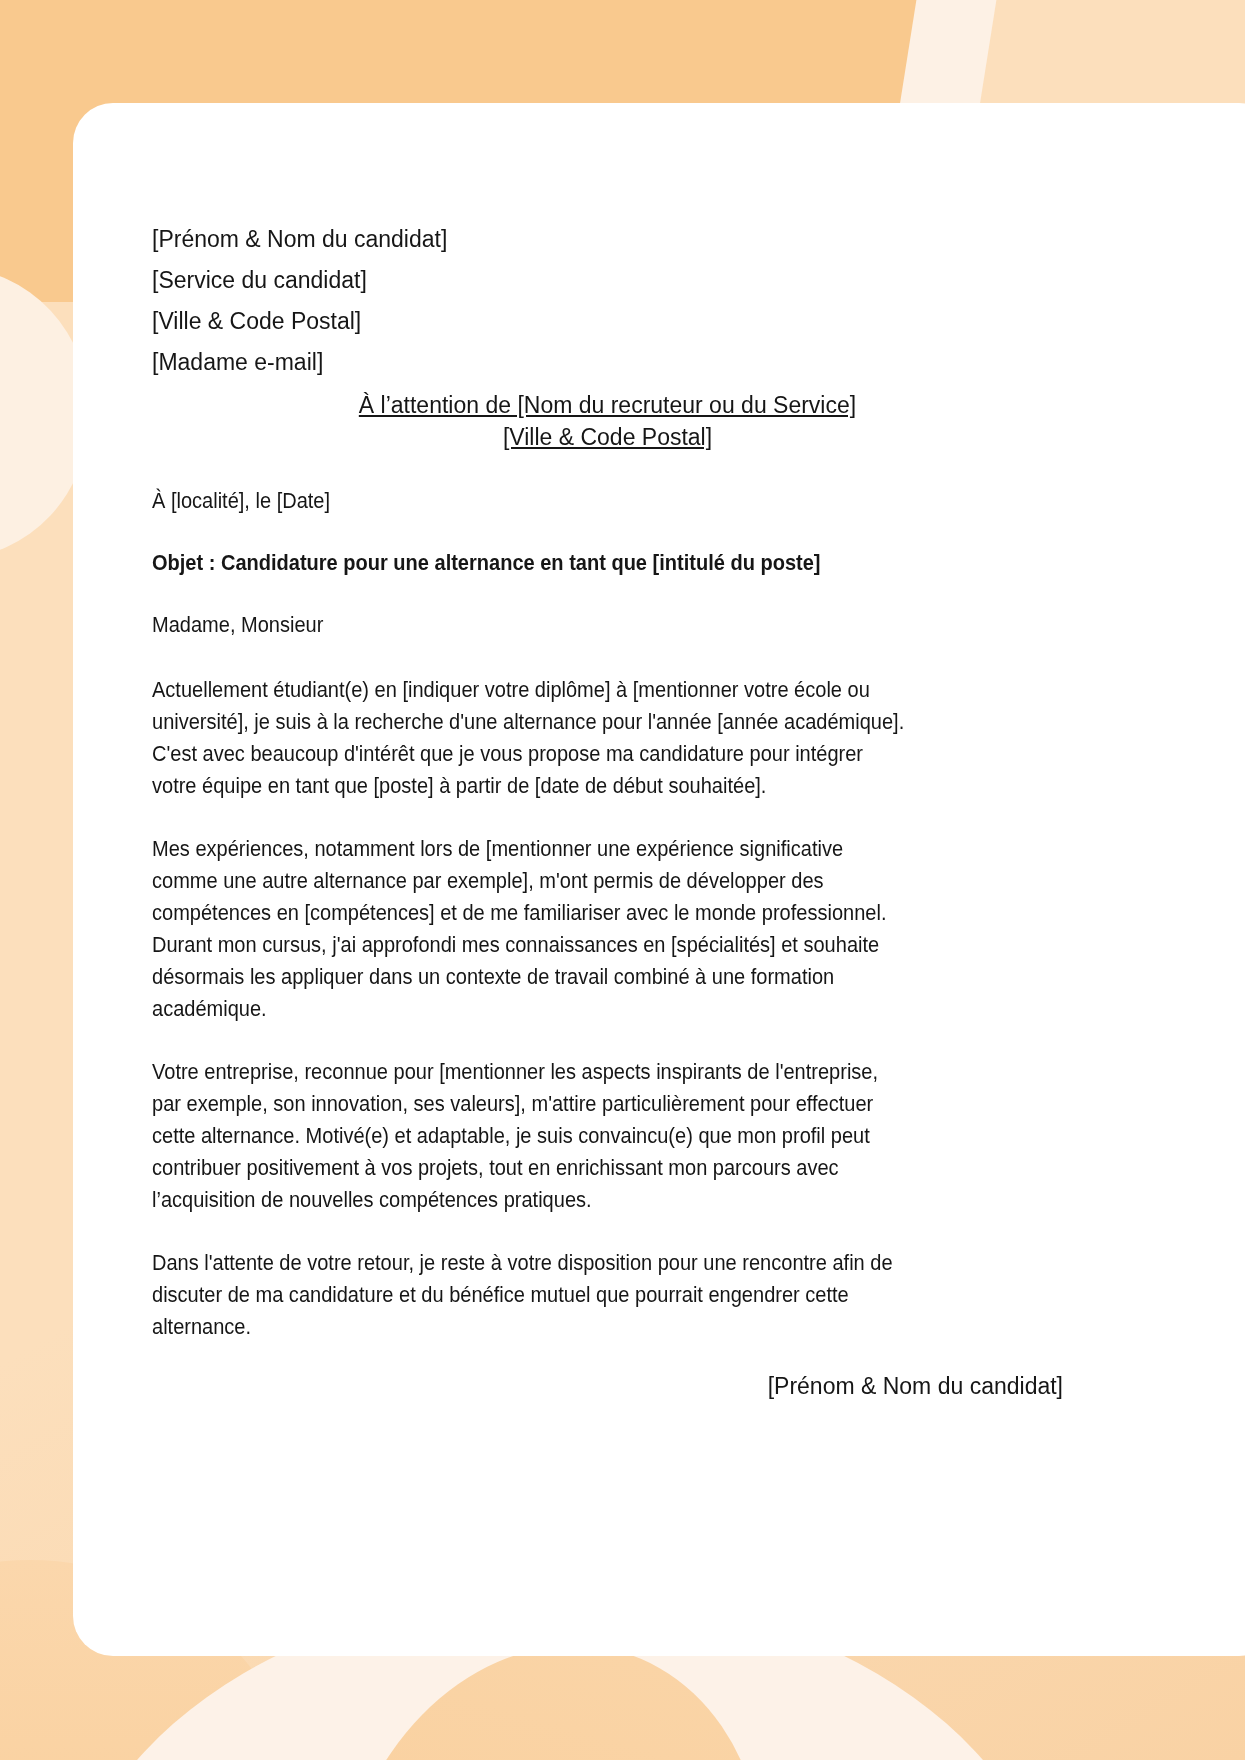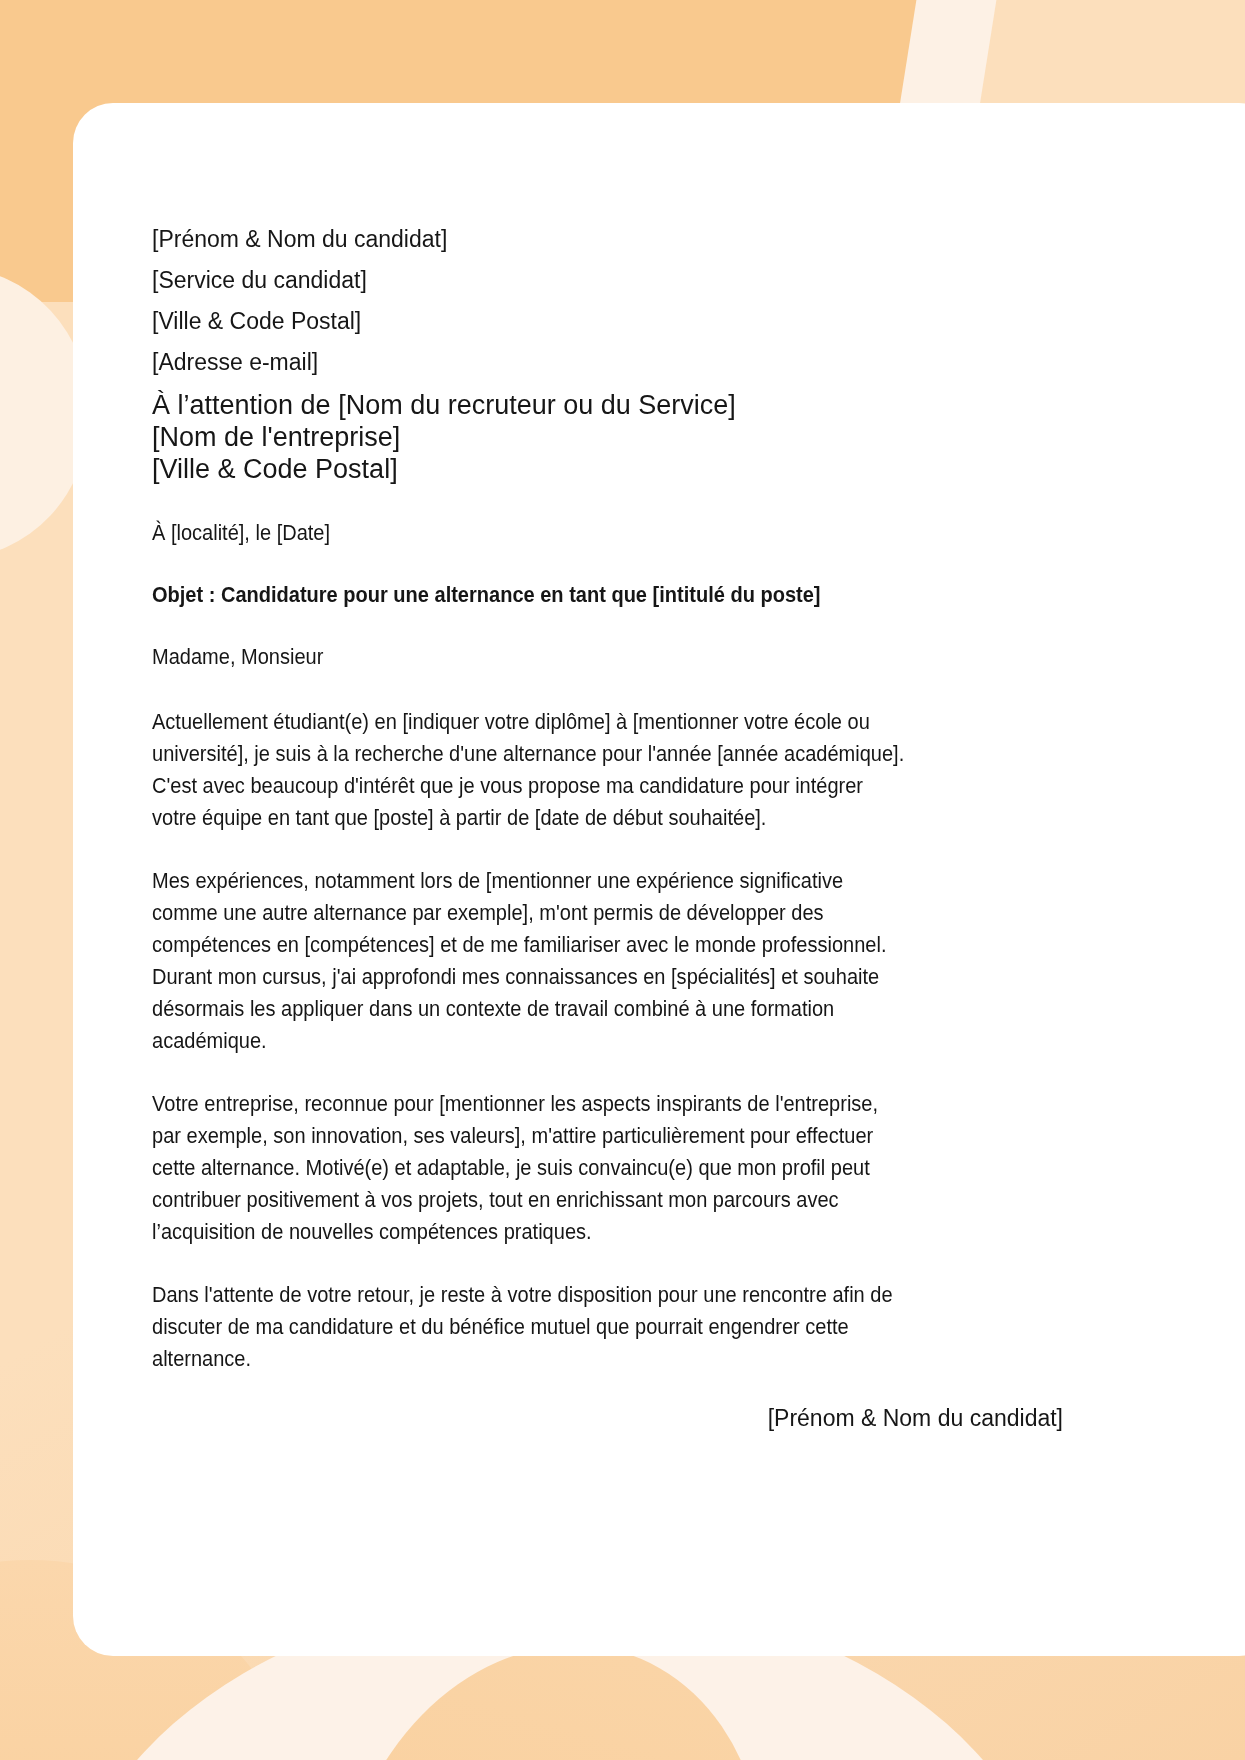--- a/index.html
+++ b/index.html
@@ -21,21 +21,21 @@
   .bg-bottom-left{left:-250px;top:1560px;width:560px;height:560px;border-radius:50%;
     background:linear-gradient(180deg,#FBD7AC,#F8CB93);}
   
   .card{
     position:absolute;left:73px;top:103px;width:1206px;height:1553px;
     background:#FFFFFF;border-radius:40px;
     box-sizing:border-box;padding:116px 216px 0 79px;
     color:#161616;
   }
   .sender{font-size:23px;line-height:41px;}
-  .recipient{margin-top:6px;font-size:27px;line-height:32px;text-align:left;}
+  .recipient{margin-top:6px;font-size:23px;line-height:32px;text-align:center;text-decoration:underline;}
   .dateline{margin-top:32px;font-size:22px;line-height:32px;}
   .subject{margin-top:30px;font-size:22px;line-height:32px;font-weight:700;}
   .salutation{margin-top:30px;font-size:22px;line-height:32px;}
   .para{font-size:22px;line-height:32px;white-space:pre-line;}
   .p1{margin-top:33px;}
   .pn{margin-top:31px;}
   .narrow{transform:scaleX(0.91);transform-origin:left top;width:880px;}
   .signature{margin-top:27px;font-size:23px;line-height:32px;text-align:right;}
 </style>
 </head>
@@ -49,26 +49,25 @@
 <div class="bg bg-bottom-left"></div>
 <div class="bg bg-bottom-pale"></div>
 <div class="bg bg-bottom-blob"></div>
 
 <div class="card">
 
   <div class="sender">
     <div>[Prénom &amp; Nom du candidat]</div>
     <div>[Service du candidat]</div>
     <div>[Ville &amp; Code Postal]</div>
-    <div>[Adresse e-mail]</div>
+    <div>[Madame e-mail]</div>
   </div>
 
   <div class="recipient">
     <div>À l’attention de [Nom du recruteur ou du Service]</div>
-    <div>[Nom de l'entreprise]</div>
     <div>[Ville &amp; Code Postal]</div>
   </div>
 
   <div class="dateline narrow">À [localité], le [Date]</div>
 
   <div class="subject narrow">Objet : Candidature pour une alternance en tant que [intitulé du poste]</div>
 
   <div class="salutation narrow">Madame, Monsieur</div>
 
   <div class="para p1 narrow">Actuellement étudiant(e) en [indiquer votre diplôme] à [mentionner votre école ou

